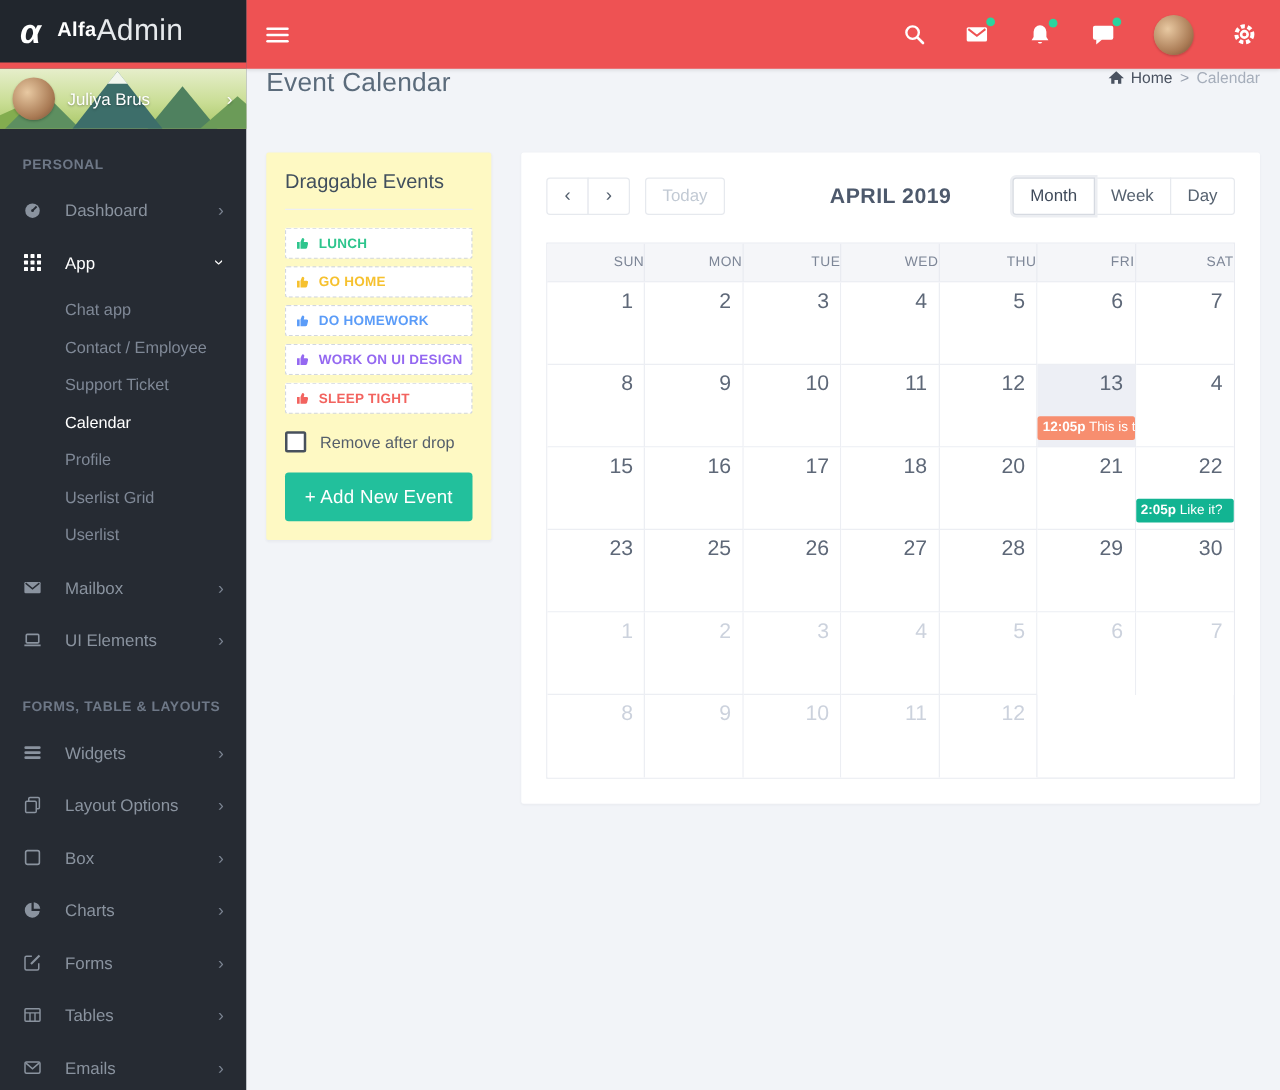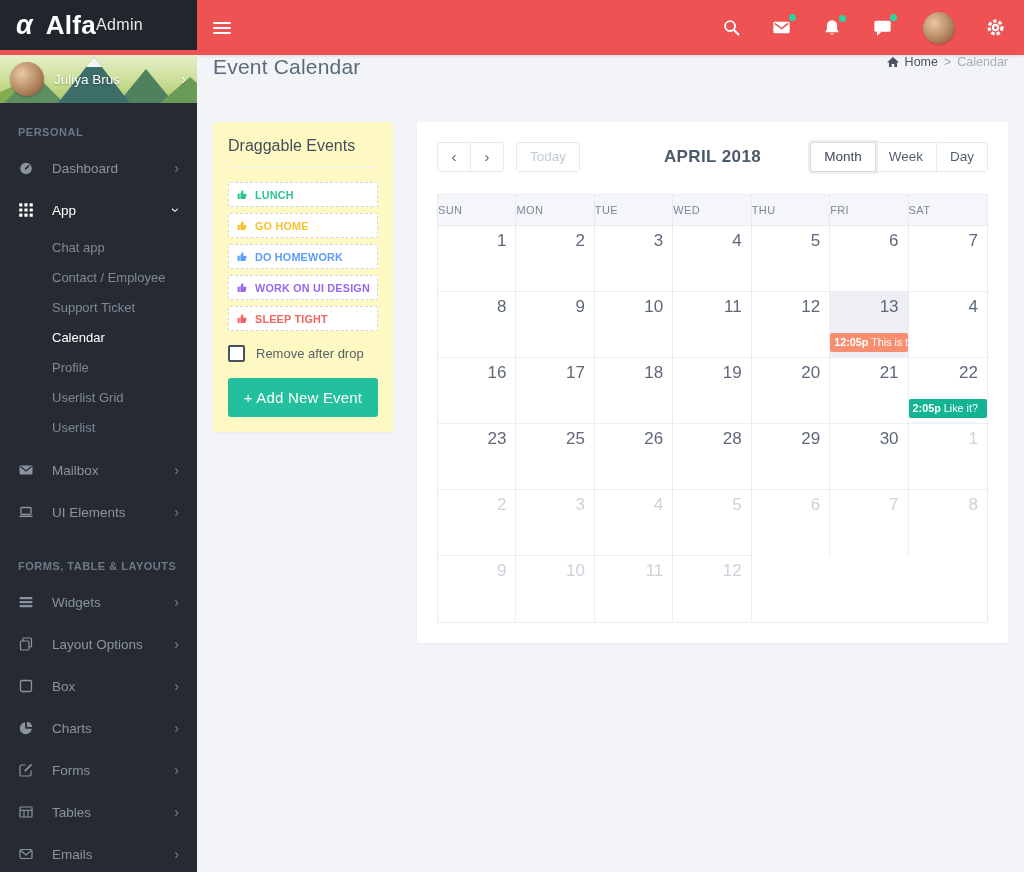--- a/index.html
+++ b/index.html
@@ -16,22 +16,22 @@
   }
   *{margin:0;padding:0;box-sizing:border-box;}
   html,body{width:1024px;height:872px;}
   body{font-family:"Liberation Sans",sans-serif;background:var(--body-bg);overflow:hidden;}
   .layout{position:relative;width:1024px;height:872px;overflow:hidden;}
 
   
   .sidebar{position:absolute;left:0;top:0;bottom:0;width:197px;background:var(--sidebar-bg);z-index:5;}
   .logo{height:50px;background:var(--logo-bg);display:flex;align-items:center;padding-left:16px;}
   .logo .alpha{color:#fff;font-size:27px;font-weight:700;font-style:italic;line-height:1;}
-  .logo .brand-bold{color:#fff;font-size:26px;font-weight:700;margin-left:13px;letter-spacing:.3px;}
-  .logo .brand-light{color:#e6e9ec;font-size:16px;font-weight:300;letter-spacing:.3px;}
+  .logo .brand-bold{color:#fff;font-size:16px;font-weight:700;margin-left:13px;letter-spacing:.3px;}
+  .logo .brand-light{color:#e6e9ec;font-size:24px;font-weight:300;letter-spacing:.3px;}
   .red-strip{height:5px;background:var(--header-red);}
   .user-banner{position:relative;height:48px;overflow:hidden;background:linear-gradient(180deg,#e6eecb 0%,#cade96 55%,#a9c767 100%);}
   .peak{position:absolute;bottom:0;width:0;height:0;}
   .p1{left:4px;border-left:30px solid transparent;border-right:30px solid transparent;border-bottom:30px solid #5d8f60;}
   .p2{left:58px;border-left:36px solid transparent;border-right:36px solid transparent;border-bottom:46px solid #3d6e6a;}
   .p2cap{position:absolute;left:86px;top:2px;border-left:8px solid transparent;border-right:8px solid transparent;border-bottom:10px solid #f2f6ee;}
   .p3{left:118px;border-left:28px solid transparent;border-right:28px solid transparent;border-bottom:34px solid #4f815f;}
   .p4{left:160px;border-left:30px solid transparent;border-right:30px solid transparent;border-bottom:26px solid #6b9b58;}
   .p5{left:-24px;border-left:40px solid transparent;border-right:40px solid transparent;border-bottom:18px solid #83ad4f;}
   .banner-avatar{position:absolute;left:10px;top:7px;width:34px;height:34px;border-radius:50%;
@@ -99,21 +99,21 @@
   .cal-title{position:absolute;left:50%;top:0;transform:translateX(-50%);line-height:30px;
     font-size:17px;font-weight:700;color:#4d596c;letter-spacing:.4px;}
   .view-group{position:absolute;right:0;top:0;display:flex;}
   .view-group .btn{border-radius:0;margin-left:-1px;}
   .view-group .btn:first-child{border-radius:3px 0 0 3px;margin-left:0;}
   .view-group .btn:last-child{border-radius:0 3px 3px 0;}
   .view-group .btn.active{border-color:#d6dae1;box-shadow:0 0 0 2px #eceef2;position:relative;z-index:1;color:#3f4a5a;}
 
   .cal-grid-wrap{border:1px solid var(--card-border);}
   .day-header{display:grid;grid-template-columns:repeat(7,1fr);background:#f5f6f9;border-bottom:1px solid var(--card-border);}
-  .day-header div{height:30px;line-height:30px;text-align:left;font-size:11px;color:#7d8697;letter-spacing:.4px;border-right:1px solid var(--card-border);}
+  .day-header div{height:30px;line-height:30px;text-align:right;font-size:11px;color:#7d8697;letter-spacing:.4px;border-right:1px solid var(--card-border);}
   .day-header div:last-child{border-right:none;}
   .cal-grid{display:grid;grid-template-columns:repeat(7,1fr);grid-auto-rows:66px;}
   .cell{position:relative;border-right:1px solid #eceef3;border-bottom:1px solid #eceef3;background:#fff;}
   .cell:nth-child(7n){border-right:none;}
   .cell:nth-last-child(-n+7){border-bottom:none;}
   .cell .num{position:absolute;top:5px;right:9px;font-size:17px;color:#5e6878;}
   .cell.other .num{color:#ccd2dd;}
   .cell.today{background:#edeff5;}
   .evt{position:absolute;left:0;right:0;bottom:5px;height:19px;line-height:19px;border-radius:2px;
     color:#fff;font-size:10.8px;padding-left:4px;white-space:nowrap;overflow:hidden;cursor:pointer;}
@@ -389,21 +389,21 @@
         <button class="add-btn">+ Add New Event</button>
       </section>
 
       <section class="calendar-card">
         <div class="cal-toolbar">
           <div class="nav-group">
             <span class="btn"><span>‹</span></span>
             <span class="btn"><span>›</span></span>
           </div>
           <span class="btn today-btn">Today</span>
-          <div class="cal-title">APRIL 2018</div>
+          <div class="cal-title">APRIL 2019</div>
           <div class="view-group">
               <span class="btn active">Month</span>
               <span class="btn">Week</span>
               <span class="btn">Day</span>
             </div>
         </div>
         <div class="cal-grid-wrap">
           <div class="day-header">
               <div>SUN</div>
               <div>MON</div>
@@ -451,49 +451,52 @@
                 <span class="num">12</span>
               </div>
               <div class="cell today">
                 <span class="num">13</span>
                 <div class="evt" style="background: rgb(247, 142, 111);"><b>12:05p</b> This is t</div>
               </div>
               <div class="cell">
                 <span class="num">4</span>
               </div>
               <div class="cell">
+                <span class="num">15</span>
+              </div>
+              <div class="cell">
                 <span class="num">16</span>
               </div>
               <div class="cell">
                 <span class="num">17</span>
               </div>
               <div class="cell">
                 <span class="num">18</span>
-              </div>
-              <div class="cell">
-                <span class="num">19</span>
               </div>
               <div class="cell">
                 <span class="num">20</span>
               </div>
               <div class="cell">
                 <span class="num">21</span>
               </div>
               <div class="cell">
                 <span class="num">22</span>
                 <div class="evt" style="background: rgb(18, 180, 146);"><b>2:05p</b> Like it?</div>
               </div>
               <div class="cell">
                 <span class="num">23</span>
               </div>
               <div class="cell">
                 <span class="num">25</span>
               </div>
               <div class="cell">
                 <span class="num">26</span>
+              </div>
+              <div class="cell">
+                <span class="num">27</span>
               </div>
               <div class="cell">
                 <span class="num">28</span>
               </div>
               <div class="cell">
                 <span class="num">29</span>
               </div>
               <div class="cell">
                 <span class="num">30</span>
               </div>

